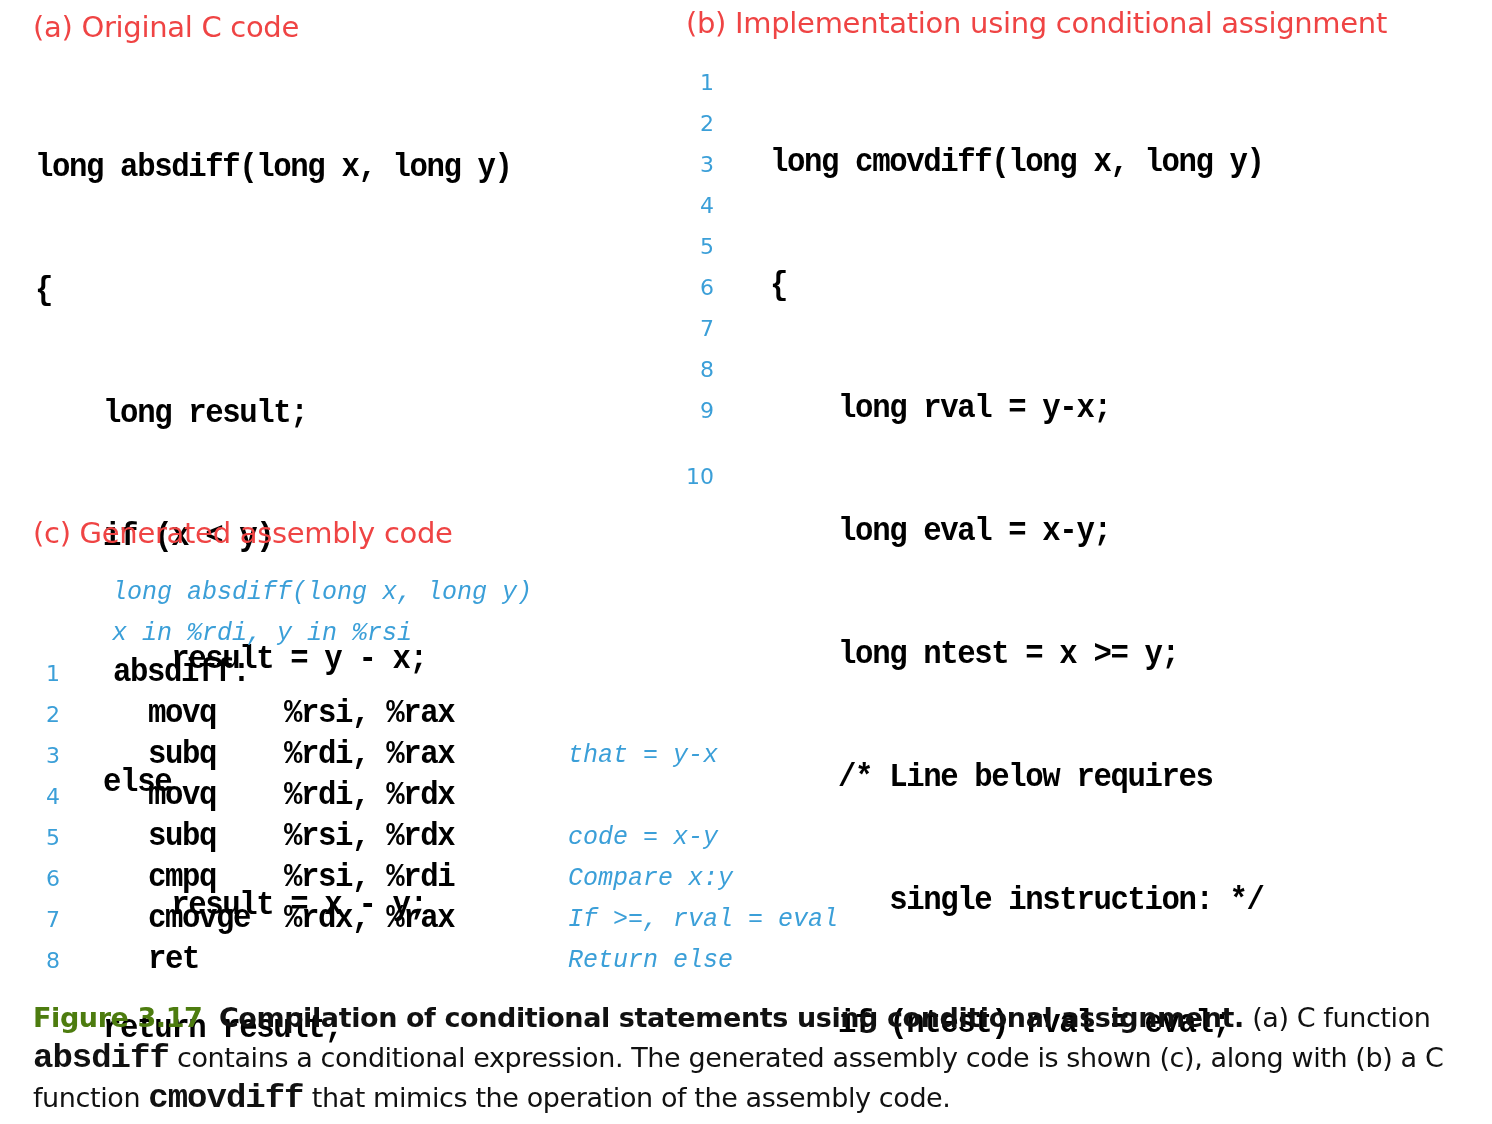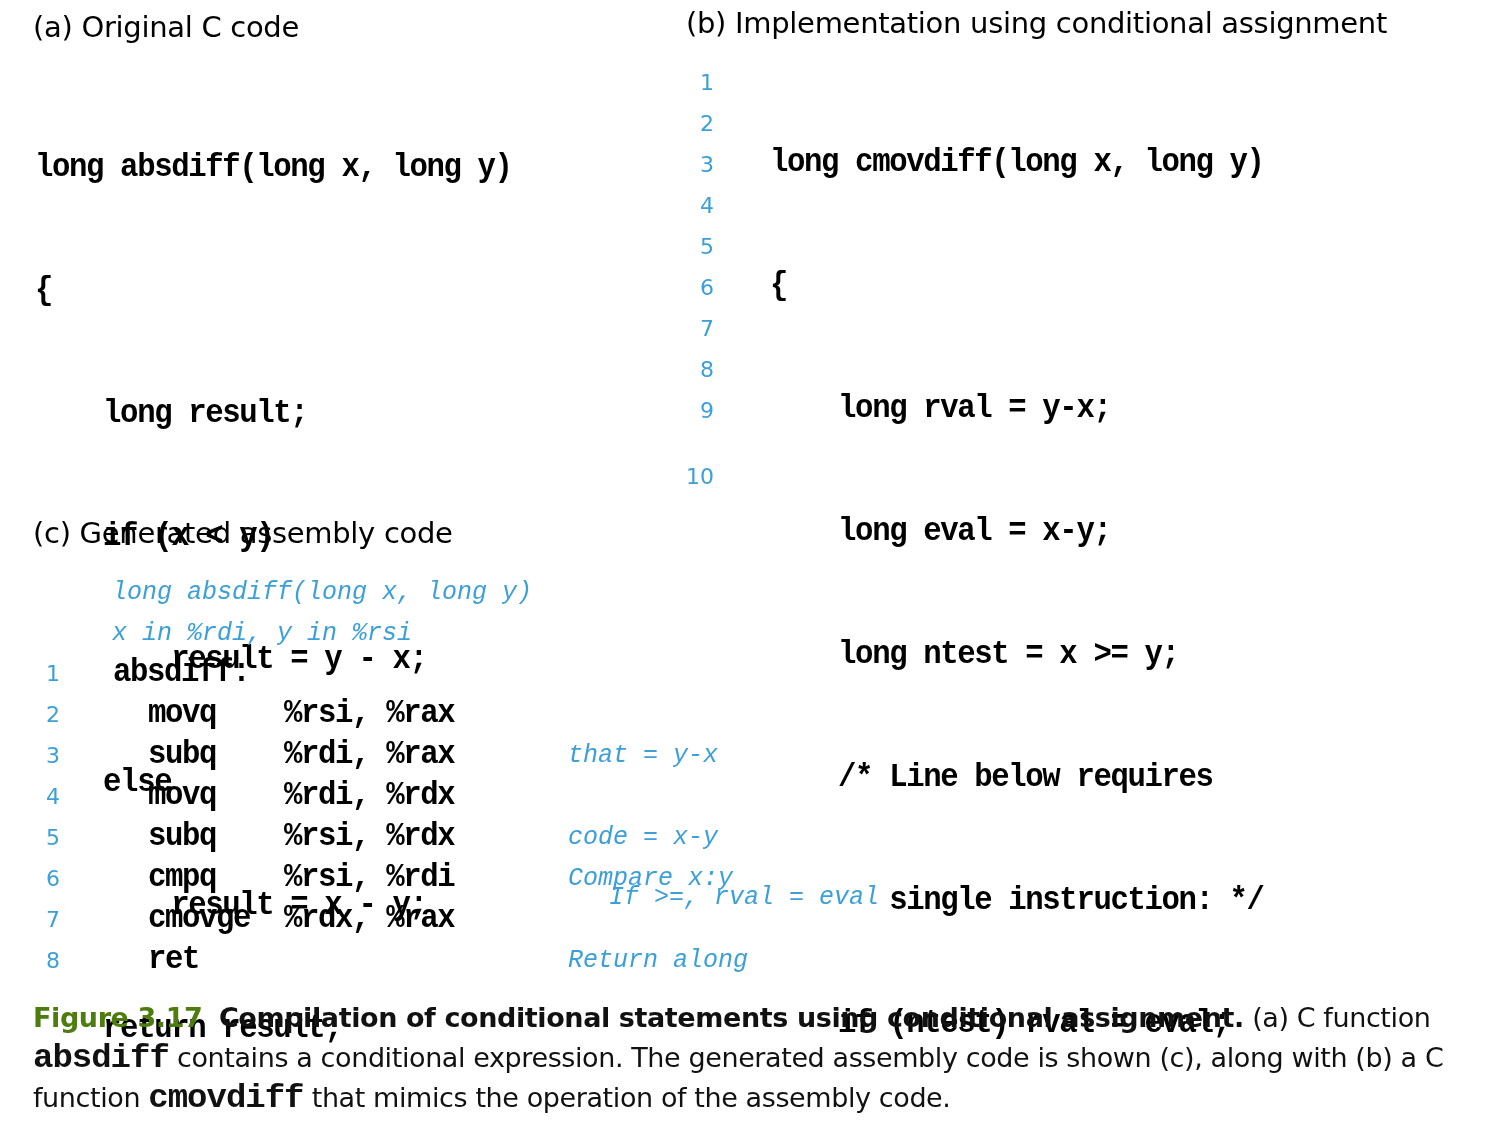--- a/index.html
+++ b/index.html
@@ -1,17 +1,17 @@
 <!DOCTYPE html>
 <html><head>
 <meta charset="utf-8">
 <style>
   html, body { margin:0; padding:0; background:#ffffff; }
   body { width:1492px; height:1124px; position:relative; overflow:hidden; color:#000; }
-  .heading { position:absolute; font-family:"DejaVu Sans", sans-serif; font-size:29px; color:#000000; white-space:pre; letter-spacing:-0.3px; }
+  .heading { position:absolute; font-family:"DejaVu Sans", sans-serif; font-size:29px; color:#ef4444; white-space:pre; letter-spacing:-0.3px; }
   .code { position:absolute; font-family:"Liberation Mono", monospace; font-weight:bold; font-size:33px; line-height:41px; white-space:pre; letter-spacing:-1.5px; transform:scaleX(0.93); transform-origin:left top; }
   .code-line { height:41px; }
   .lineno { position:absolute; font-family:"DejaVu Sans", sans-serif; font-size:22px; color:#3b9fd8; text-align:right; }
   .comment { position:absolute; font-family:"Liberation Mono", monospace; font-style:italic; font-size:25px; color:#3b9fd8; white-space:pre; }
   .caption { position:absolute; left:33px; top:998px; width:1450px; font-family:"DejaVu Sans", sans-serif; font-size:27px; line-height:40px; color:#111; letter-spacing:-0.4px; }
   .caption .fig { color:#4d7c0f; font-weight:bold; }
   .caption .bold { font-weight:bold; }
   .caption .mono { font-family:"Liberation Mono", monospace; font-weight:bold; font-size:34px; letter-spacing:-1px; }
 </style>
 </head>
@@ -89,17 +89,17 @@
   <div class="code" style="left:284px; top:775px;">%rdi, %rdx</div>
   <div class="code" style="left:284px; top:816px;">%rsi, %rdx</div>
   <div class="code" style="left:284px; top:857px;">%rsi, %rdi</div>
   <div class="code" style="left:284px; top:898px;">%rdx, %rax</div>
 </div>
 
 <div>
   <div class="comment" style="left:568px; top:741px;">that = y-x</div>
   <div class="comment" style="left:568px; top:823px;">code = x-y</div>
   <div class="comment" style="left:568px; top:864px;">Compare x:y</div>
-  <div class="comment" style="left:568px; top:883px;margin-left:41px;">If &gt;=, rval = eval</div>
-  <div class="comment" style="left:568px; top:946px;">Return along</div>
+  <div class="comment" style="left:568px; top:905px;">If &gt;=, rval = eval</div>
+  <div class="comment" style="left:568px; top:946px;">Return else</div>
 </div>
 
 <div class="caption"><span class="fig">Figure 3.17</span>&nbsp;&nbsp;<span class="bold">Compilation of conditional statements using conditional assignment.</span><span> (a) C function </span><span class="mono">absdiff</span><span> contains a conditional expression. The generated assembly code is shown (c), along with (b) a C function </span><span class="mono">cmovdiff</span><span> that mimics the operation of the assembly code.</span></div>
 
 </body></html>

